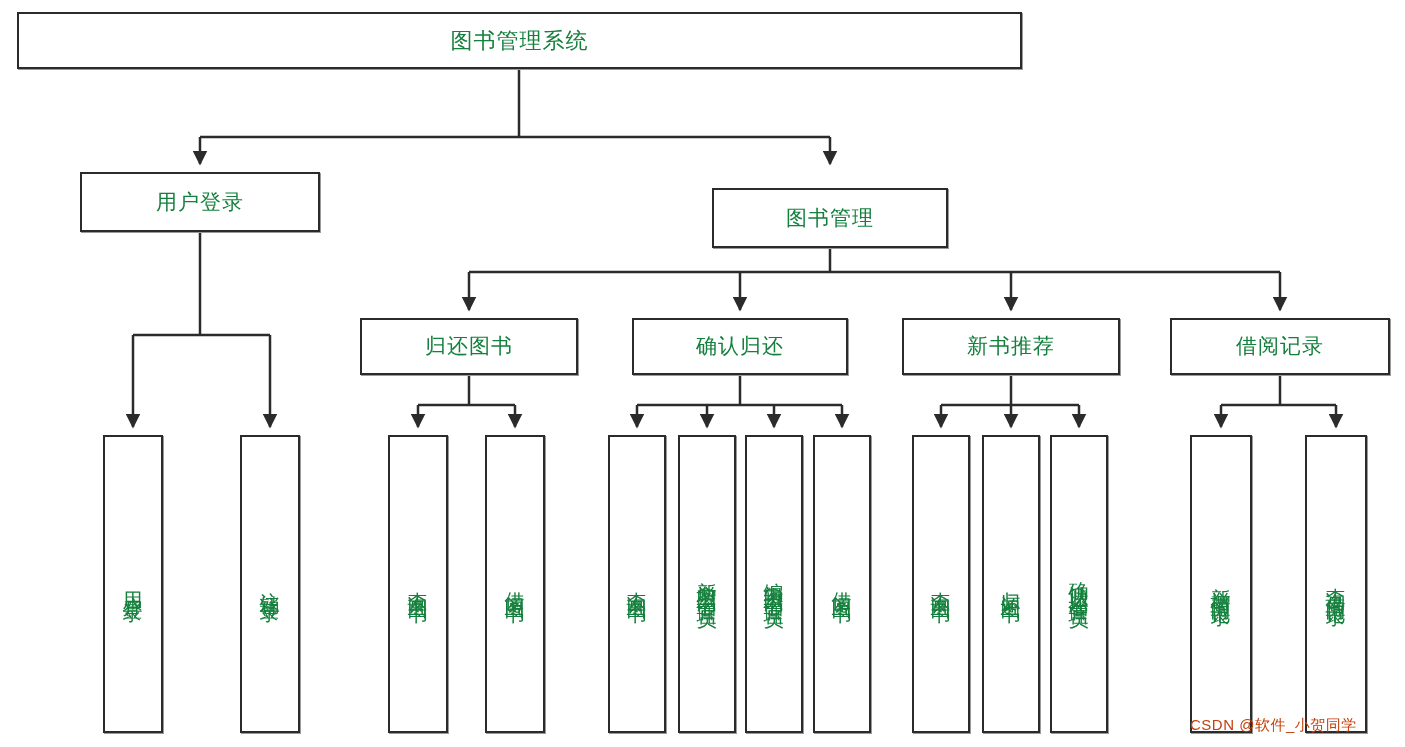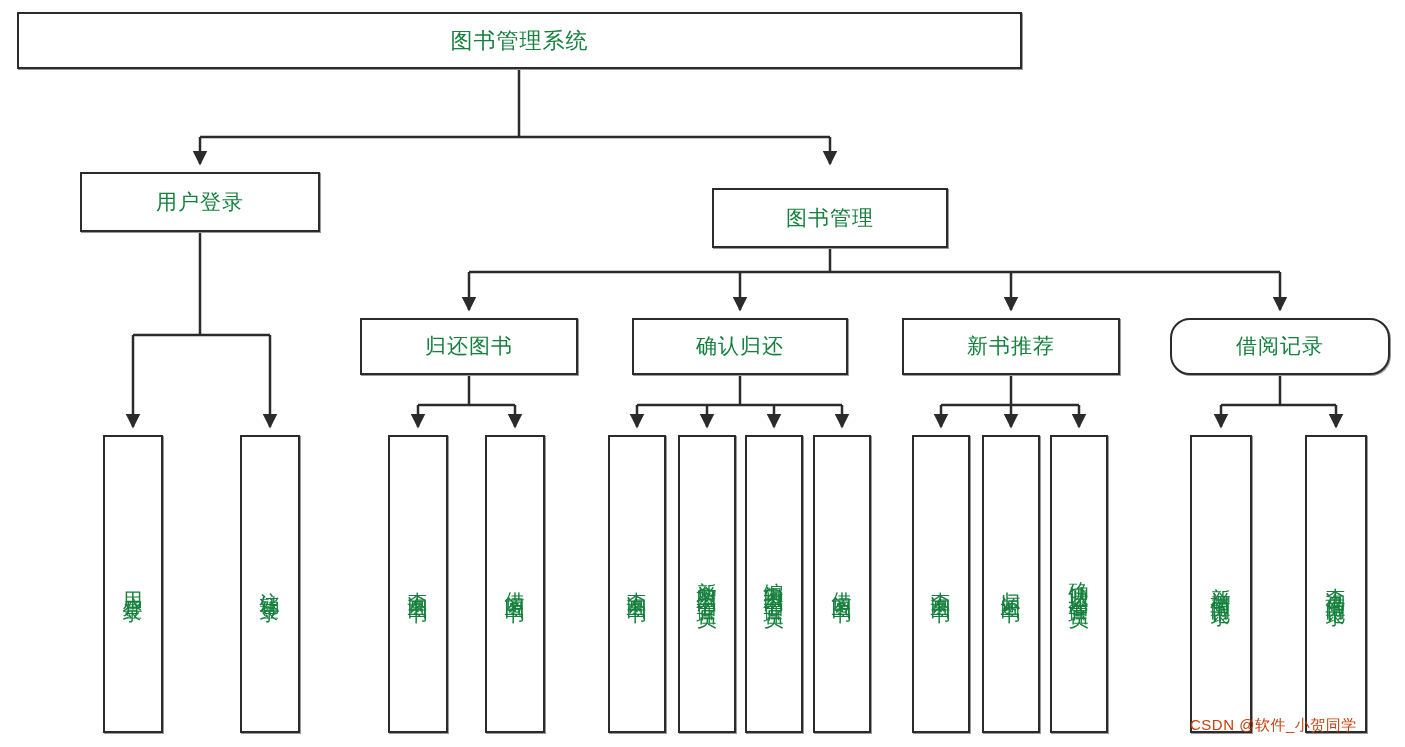--- a/index.html
+++ b/index.html
@@ -131,21 +131,21 @@
 
   <div class="node" style="left: 360px; top: 318px; width: 218px; height: 57px;">
     <span class="label">归还图书</span>
   </div>
   <div class="node" style="left: 632px; top: 318px; width: 216px; height: 57px;">
     <span class="label">确认归还</span>
   </div>
   <div class="node" style="left: 902px; top: 318px; width: 218px; height: 57px;">
     <span class="label">新书推荐</span>
   </div>
-  <div class="node" style="left: 1170px; top: 318px; width: 220px; height: 57px; border-radius: 20px;">
+  <div class="node" style="left: 1170px; top: 318px; width: 220px; height: 57px;">
     <span class="label">借阅记录</span>
   </div>
 
   <div class="node vertical" style="left: 103px; top: 435px; width: 60px; height: 298px;">
     <span class="label">用户登录</span>
   </div>
   <div class="node vertical" style="left: 240px; top: 435px; width: 60px; height: 298px;">
     <span class="label">注销登录</span>
   </div>
   <div class="node vertical" style="left: 388px; top: 435px; width: 60px; height: 298px;">

